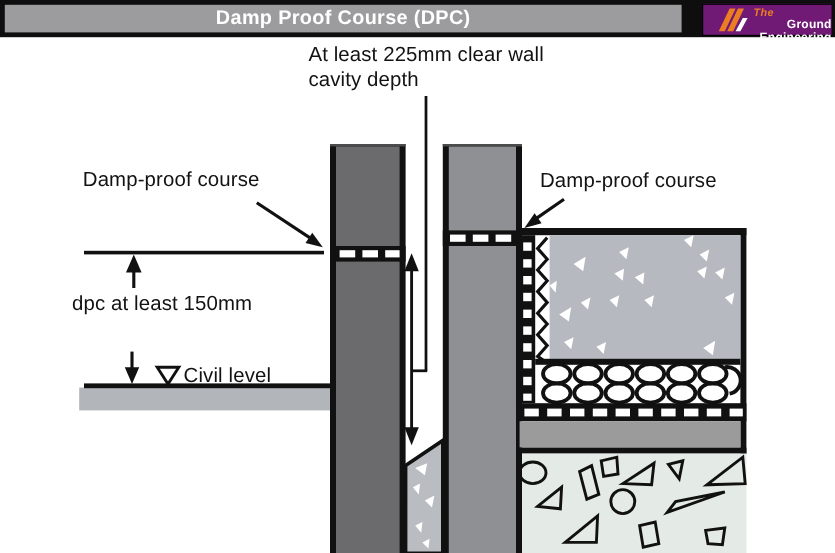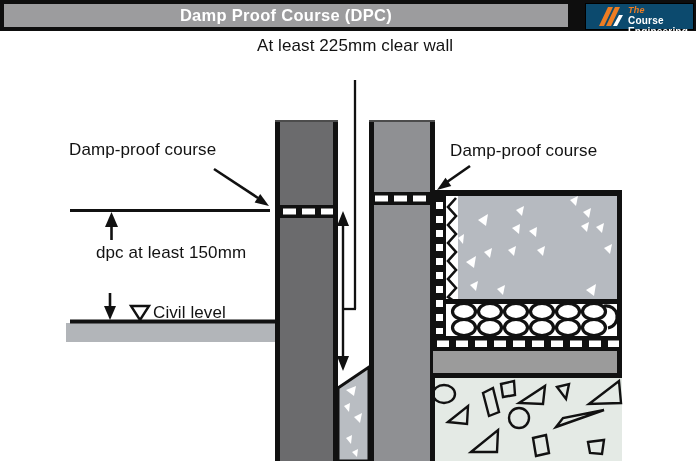--- a/index.html
+++ b/index.html
@@ -13,22 +13,23 @@
     white-space:nowrap;letter-spacing:0.1px;
   }
   
   .titlebar{position:absolute;left:0;top:0;width:696px;height:31px;background:#0e0e0e;}
   .title-band{
     position:absolute;left:4px;top:4px;width:564px;height:23px;background:#9c9c9e;
     color:#ffffff;font-weight:bold;font-size:16.5px;line-height:23px;text-align:center;
     letter-spacing:0.3px;
   }
   .logo-box{
-    position:absolute;left:585px;top:3px;width:107px;height:25px;background:#0c4a6e;
+    position:absolute;left:585px;top:3px;width:107px;height:25px;background:#701a75;
     border:1px solid #000;
+    text-align:right;
   }
   .logo-the{
     position:absolute;left:42px;top:1px;color:#ed7d23;font-size:9px;font-weight:bold;
     font-style:italic;letter-spacing:0.3px;
   }
   .logo-name{
     position:absolute;left:42px;top:11px;color:#ffffff;font-size:10px;font-weight:bold;
     letter-spacing:0.2px;
   }
 </style>
@@ -215,38 +216,39 @@
       <g>
         <line x1="343" y1="223" x2="343" y2="359" stroke-width="2.4"></line>
         <polygon points="343,211 337,226 349,226" stroke="none"></polygon>
         <polygon points="343,371 337,356 349,356" stroke="none"></polygon>
       </g>
     </g>
   </svg>
 
   <div class="lbl" style="left:257px;top:35px;">
     <div>At least 225mm clear wall</div>
+    <div>cavity depth</div>
   </div>
 
   <div class="lbl" style="left:69px;top:139px;">Damp-proof course</div>
 
   <div class="lbl" style="left:450px;top:140px;">Damp-proof course</div>
 
-  <div class="lbl" style="left:60px;top:242px;line-height:22px;margin-left:36px;">
+  <div class="lbl" style="left:60px;top:242px;line-height:22px;">
     <div>dpc at least 150mm</div>
   </div>
 
   <div class="lbl" style="left:153px;top:302px;">Civil level</div>
 
   <div class="titlebar">
     <div class="title-band">Damp Proof Course (DPC)</div>
     <div class="logo-box">
       <svg width="40" height="25" style="position:absolute;left:6px;top:0;">
         <polygon points="7,22 16,3 21,3 12,22" fill="#ed7d23"></polygon>
         <polygon points="14,22 23,3 28,3 19,22" fill="#ed7d23"></polygon>
         <polygon points="21,22 27,11 31,11 25,22" fill="#ffffff"></polygon>
       </svg>
       <div class="logo-the">The</div>
-      <div class="logo-name">Course Engineering</div>
+      <div class="logo-name">Ground Engineering</div>
     </div>
   </div>
 
 </div>
 
 </body></html>

